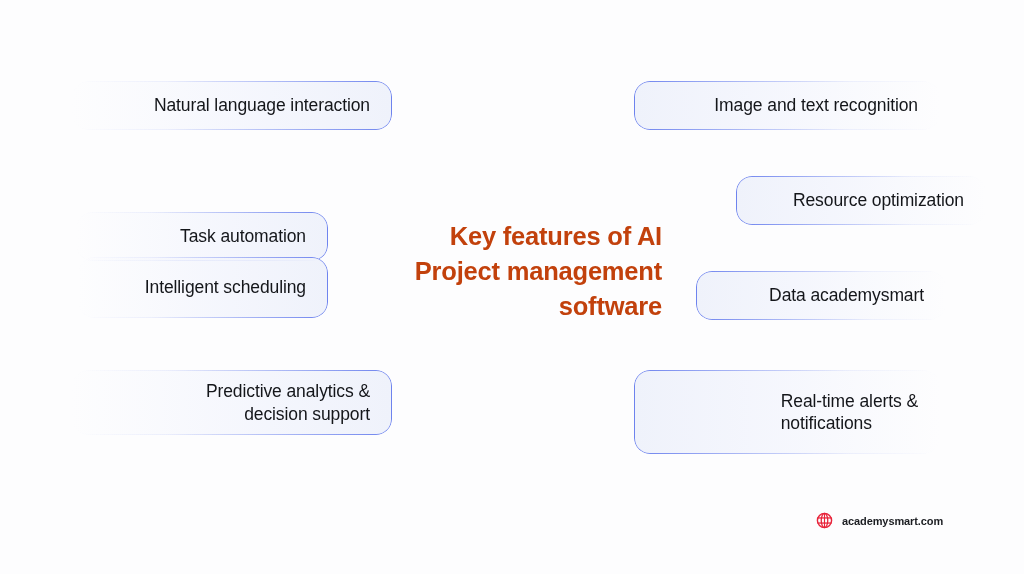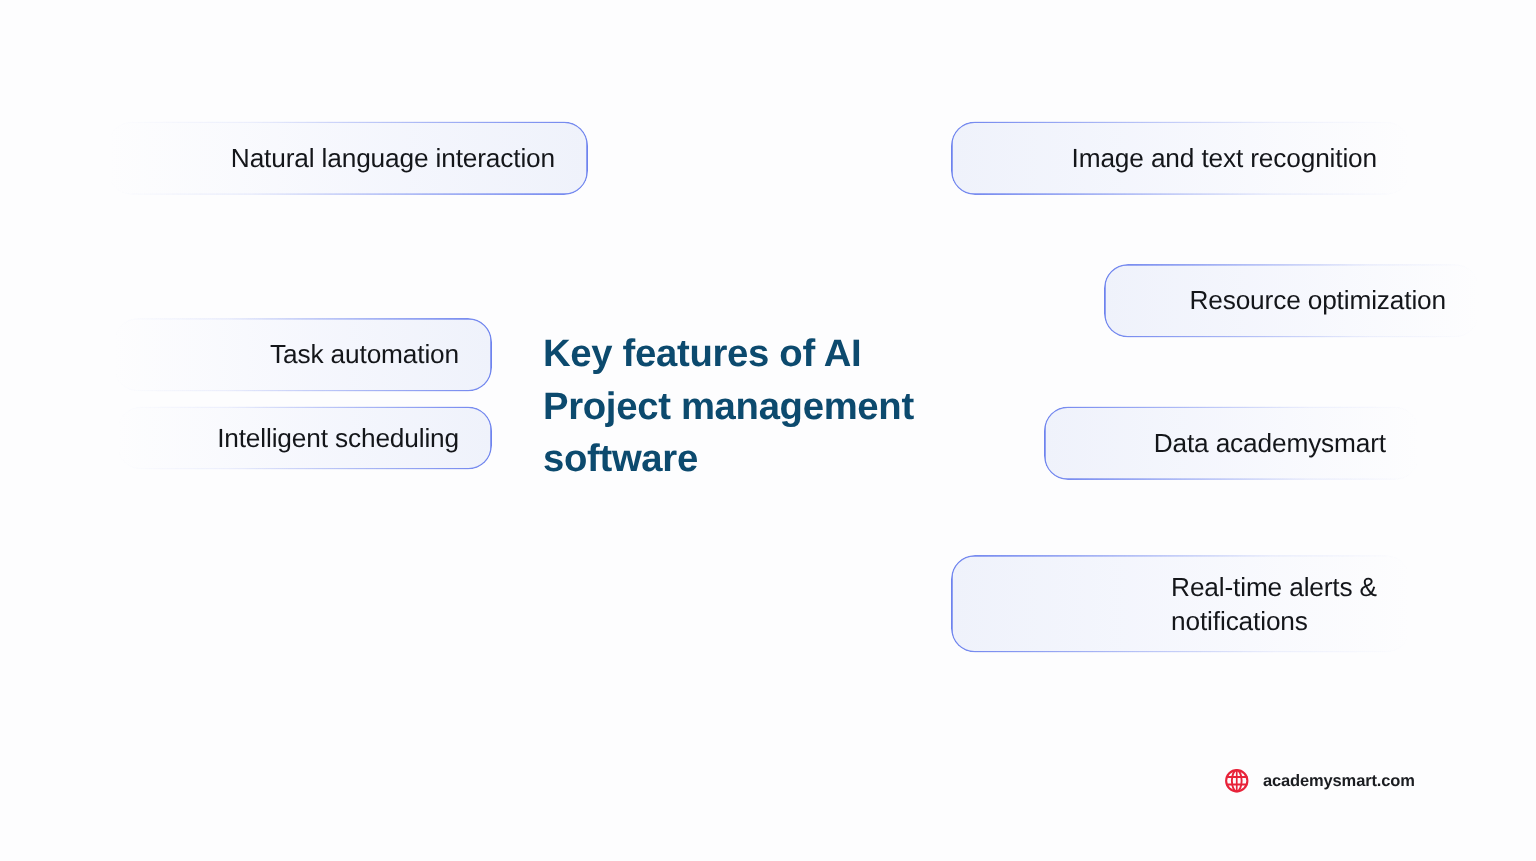--- a/index.html
+++ b/index.html
@@ -84,38 +84,38 @@
             mask:linear-gradient(#000 0 0) content-box, linear-gradient(#000 0 0);
             mask-composite:exclude;
     pointer-events:none;
   }
 
   .pill .txt { position:relative; z-index:2; white-space:pre-line; }
 
   
   #pill-l0 { left:72px;  top:81px;  width:320px; height:49px; }
   #pill-l1 { left:76px;  top:176px; width:252px; height:49px;margin-top:36px; }
-  #pill-l2 { left:78px;  top:271px; width:250px; height:42px; }
+  #pill-l2 { left:78px;  top:257px; width:250px; height:61px; }
   #pill-l3 { left:72px;  top:370px; width:320px; height:65px; }
 
   #pill-r0 { left:634px; top:81px;  width:306px; height:49px; }
   #pill-r1 { left:696px; top:176px; width:250px; height:49px;margin-left:40px; }
   #pill-r2 { left:696px; top:271px; width:250px; height:49px; }
-  #pill-r3 { left:634px; top:370px; width:306px; height:65px; }
+  #pill-r3 { left:634px; top:370px; width:306px; height:84px; }
 
   
   .center-title {
     position:absolute;
     left:362px; top:219px;
     width:300px;
-    text-align:left;
+    text-align:right;
     font-size:25.5px;
     font-weight:700;
     line-height:1.38;
-    color:#0c4a6e;
+    color:#c2410c;
     letter-spacing:-0.2px;
     white-space:pre-line;
   }
 
   
   .logo { position:absolute; left:56px; top:484px; width:165px; height:68px; }
   .logo svg { display:block; }
 
   
   .site {
@@ -134,20 +134,24 @@
 <div class="canvas">
 
   <div class="pill left" id="pill-l0">
     <span class="txt">Natural language interaction</span>
   </div>
   <div class="pill left" id="pill-l1">
     <span class="txt">Task automation</span>
   </div>
   <div class="pill left" id="pill-l2">
     <span class="txt">Intelligent scheduling</span>
+  </div>
+  <div class="pill left" id="pill-l3">
+    <span class="txt">Predictive analytics &amp;
+decision support</span>
   </div>
 
   <div class="center-title">Key features of AI
 Project management
 software</div>
 
   <div class="pill right" id="pill-r0">
     <span class="txt">Image and text recognition</span>
   </div>
   <div class="pill right" id="pill-r1">

